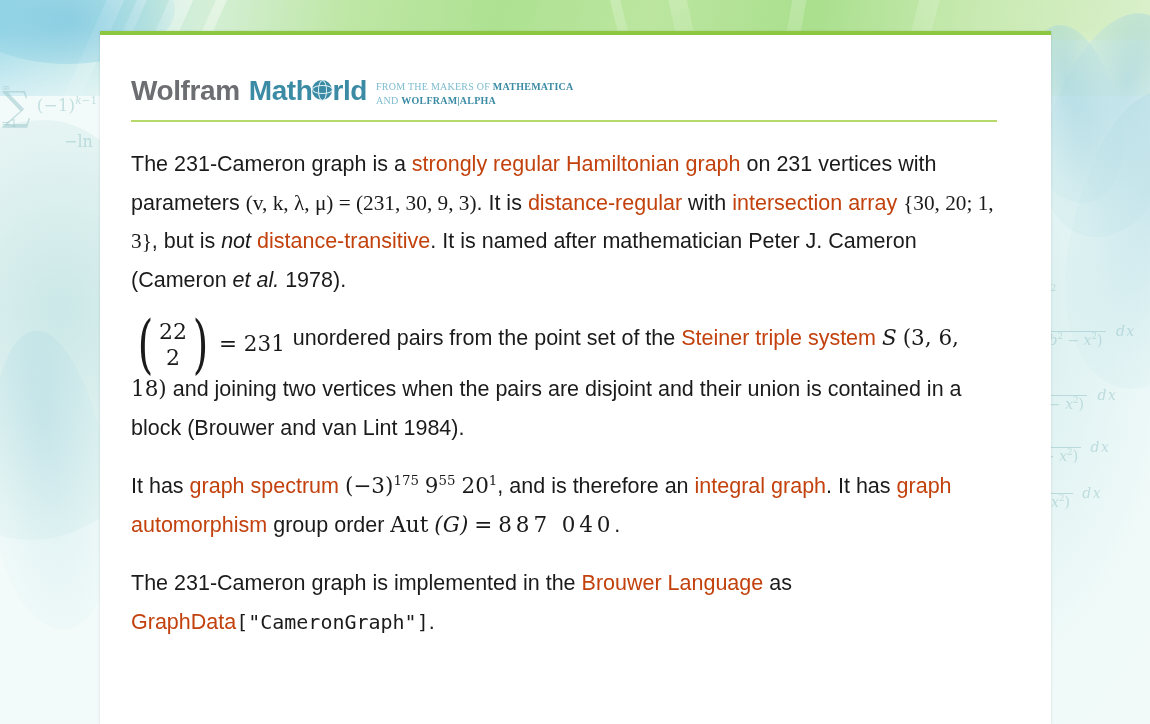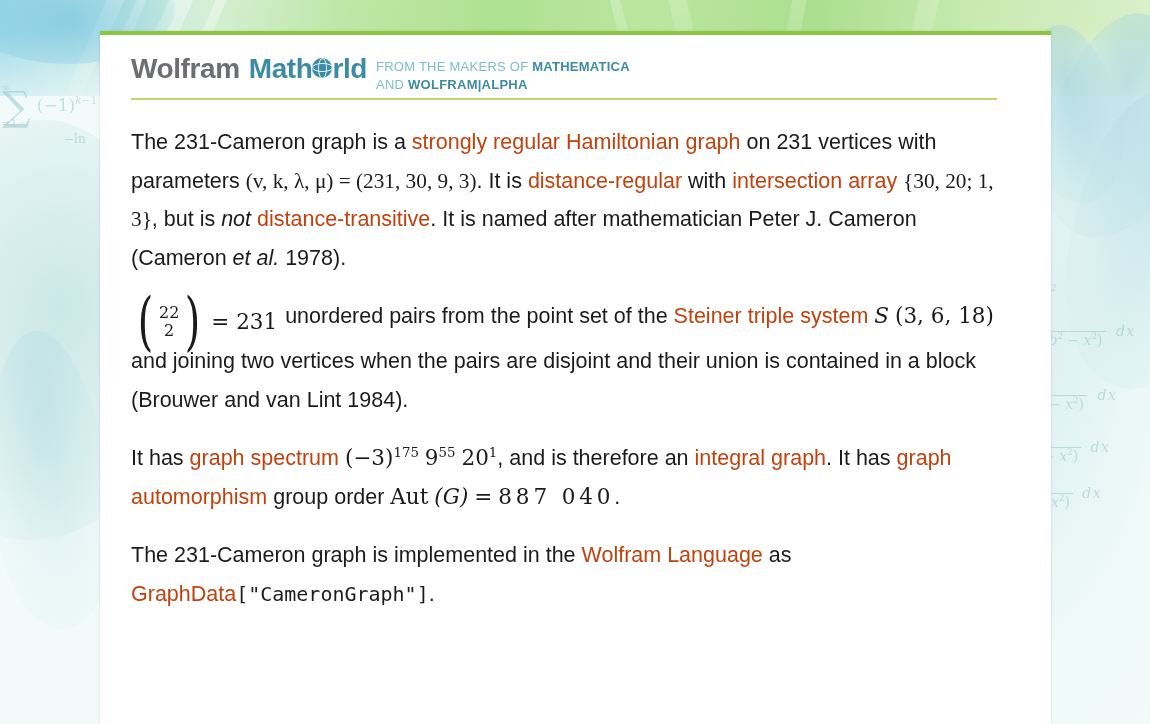--- a/index.html
+++ b/index.html
@@ -102,21 +102,21 @@
     overflow: hidden;
   }
   #card-inner {
     padding: 18px 54px 0 31px;
   }
 
   
   #logo-row {
     display: flex; align-items: flex-start; gap: 0;
     height: 34px;
-    margin-top: 2px;
+    margin-top: 24px;
   }
   #logo-wolfram {
     font-size: 28px; font-weight: bold; color: #6d6e71;
     letter-spacing: -0.4px; line-height: 1;
   }
   #logo-mathworld {
     font-size: 28px; font-weight: bold; color: #3b8ba5;
     letter-spacing: -0.4px; line-height: 1; margin-left: 9px;
     display: inline-flex; align-items: baseline;
   }
@@ -125,22 +125,22 @@
     background: #3b8ba5; position: relative; margin: 0 0px -1px 0px;
     vertical-align: baseline;
   }
   #logo-globe-icon::before, #logo-globe-icon::after {
     content: ""; position: absolute; border: 1.4px solid #dff0f4; border-radius: 50%;
   }
   #logo-globe-icon::before { left: 5.3px; top: -0.5px; width: 7px; height: 19px; }
   #logo-globe-icon::after  { left: -0.5px; top: 5.3px; width: 19px; height: 7px; }
   #logo-tagline {
     margin-left: 9px; margin-top: 3px;
-    font-size: 13px; line-height: 1.42; letter-spacing: 0.25px;
-    color: #7dbcd0; text-transform: uppercase;
+    font-size: 10px; line-height: 1.42; letter-spacing: 0.25px;
+    color: #7dbcd0; text-transform: uppercase; font-family: Liberation Serif, serif;
   }
   #logo-tagline b { color: #3b8ba5; font-weight: bold; }
 
   
   #page-title {
     margin: 8px 0 0 0;
     font-size: 53px; font-weight: 400; color: #3b8ba5;
     letter-spacing: -0.6px; line-height: 1.12;
   }
   #title-rule {
@@ -182,21 +182,21 @@
     font-family: "DejaVu Serif", "Liberation Serif", serif;
     margin: 0 2px;
   }
   .binom .paren {
     font-size: 64px; line-height: 0.62; font-weight: 300;
     transform: scaleX(0.62); display: inline-block;
     color: #1b1b1b;
   }
   .binom .stack {
     display: inline-flex; flex-direction: column; align-items: center;
-    line-height: 1.16; font-size: 16px; padding: 0 1px;
+    line-height: 1.16; font-size: 22px; padding: 0 1px;
   }
   .nbsp-thin { letter-spacing: 0.18em; }
 </style>
 </head>
 <body>
 
 <div id="bg-root">
   <div id="bg-band"></div>
   <div class="streak" style="left:120px;top:-30px;width:16px;height:150px;transform:rotate(24deg);"></div>
   <div class="streak" style="left:152px;top:-34px;width:9px;height:150px;transform:rotate(24deg);"></div>
@@ -213,21 +213,21 @@
   <div class="petal" style="right:-30px;top:10px;width:130px;height:230px;transform:rotate(16deg);"></div>
   <div class="petal" style="right:30px;top:24px;width:96px;height:180px;transform:rotate(-10deg);"></div>
   <div class="petal" style="right:-70px;top:90px;width:150px;height:300px;transform:rotate(8deg);opacity:.75;"></div>
   <div class="petal" style="left:-10px;top:330px;width:120px;height:300px;transform:rotate(-6deg);opacity:.55;"></div>
 
   <div class="wm" style="left:2px;top:82px;font-size:17px;">
     <span class="bigsum">∑</span><span style="display:inline-block;vertical-align:middle;font-size:11px;line-height:1.1;text-align:center;margin-left:-36px;">
       <span style="display:block;margin-bottom:24px;">∞</span><span style="display:block;"><i>k</i>=1</span></span>
     <span style="margin-left:14px;">(−1)<sup><i>k</i>−1</sup></span>
   </div>
-  <div class="wm" style="left:64px;top:132px;font-size:12px;">−ln</div>
+  <div class="wm" style="left:64px;top:132px;font-size:16px;">−ln</div>
 
   <div class="wm" style="left:1042px;top:282px;font-size:15px;"><i>x</i><sup>2</sup></div>
   <div class="wm" style="left:1040px;top:316px;font-size:14px;">
     <span class="frac"><span class="num">&nbsp;&nbsp;&nbsp;&nbsp;&nbsp;</span><span class="den">(<i>b</i><sup>2</sup> − <i>x</i><sup>2</sup>)</span></span>
     <span style="margin-left:6px;"><i>d x</i></span>
   </div>
   <div class="wm" style="left:1036px;top:360px;font-size:14px;">
     <span><sup>2</sup>)</span>
   </div>
   <div class="wm" style="left:1036px;top:380px;font-size:14px;">
@@ -272,17 +272,17 @@
               <span>22</span>
               <span>2</span>
             </span>
             <span class="paren">)</span>
             <span style="margin-left:6px;">= 231</span>
           </span><span> unordered pairs from the point set of the </span><a class="mlink" href="#">Steiner triple system</a><span> </span><span class="mi">S</span><span>&nbsp;</span><span class="mn">(3, 6, 18)</span><span> and joining two vertices when the pairs are disjoint and their union is contained in a block (Brouwer and van Lint 1984).</span></p>
 
       <p><span>It has </span><a class="mlink" href="#">graph spectrum</a><span> </span><span class="mn"><span>(−3)</span><sup class="mexp">175</sup></span><span>&nbsp;</span><span class="mn"><span>9</span><sup class="mexp">55</sup></span><span>&nbsp;</span><span class="mn"><span>20</span><sup class="mexp">1</sup></span><span>, and is therefore an </span><a class="mlink" href="#">integral graph</a><span>. It has </span><a class="mlink" href="#">graph automorphism</a><span> group order </span><span class="mop">Aut</span><span>&nbsp;</span><span class="mi">(G)</span><span>&nbsp;</span><span class="mn">=</span><span>&nbsp;</span><span class="mn nbsp-thin">887 040</span><span>.</span></p>
 
 
-      <p><span>The 231-Cameron graph is implemented in the </span><a class="mlink" href="#">Wolfram Language</a><span> as </span><a class="mlink" href="#">GraphData</a><span class="code">["CameronGraph"]</span><span>.</span></p>
+      <p><span>The 231-Cameron graph is implemented in the </span><a class="mlink" href="#">Brouwer Language</a><span> as </span><a class="mlink" href="#">GraphData</a><span class="code">["CameronGraph"]</span><span>.</span></p>
 
     </div>
   </div>
 </div>
 
 </body></html>

